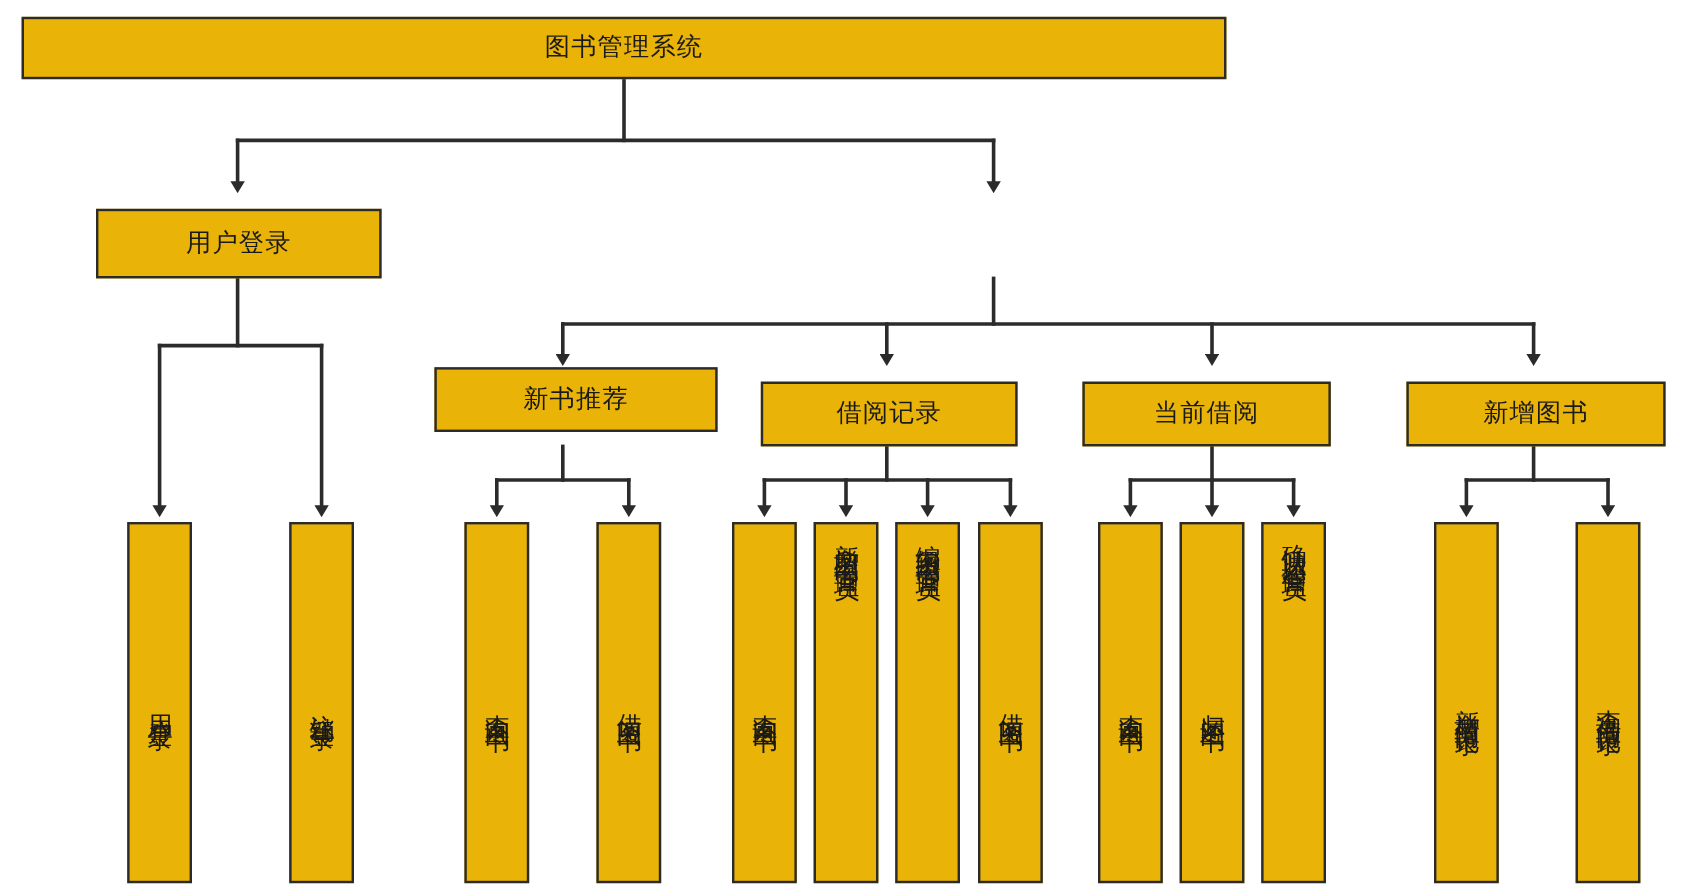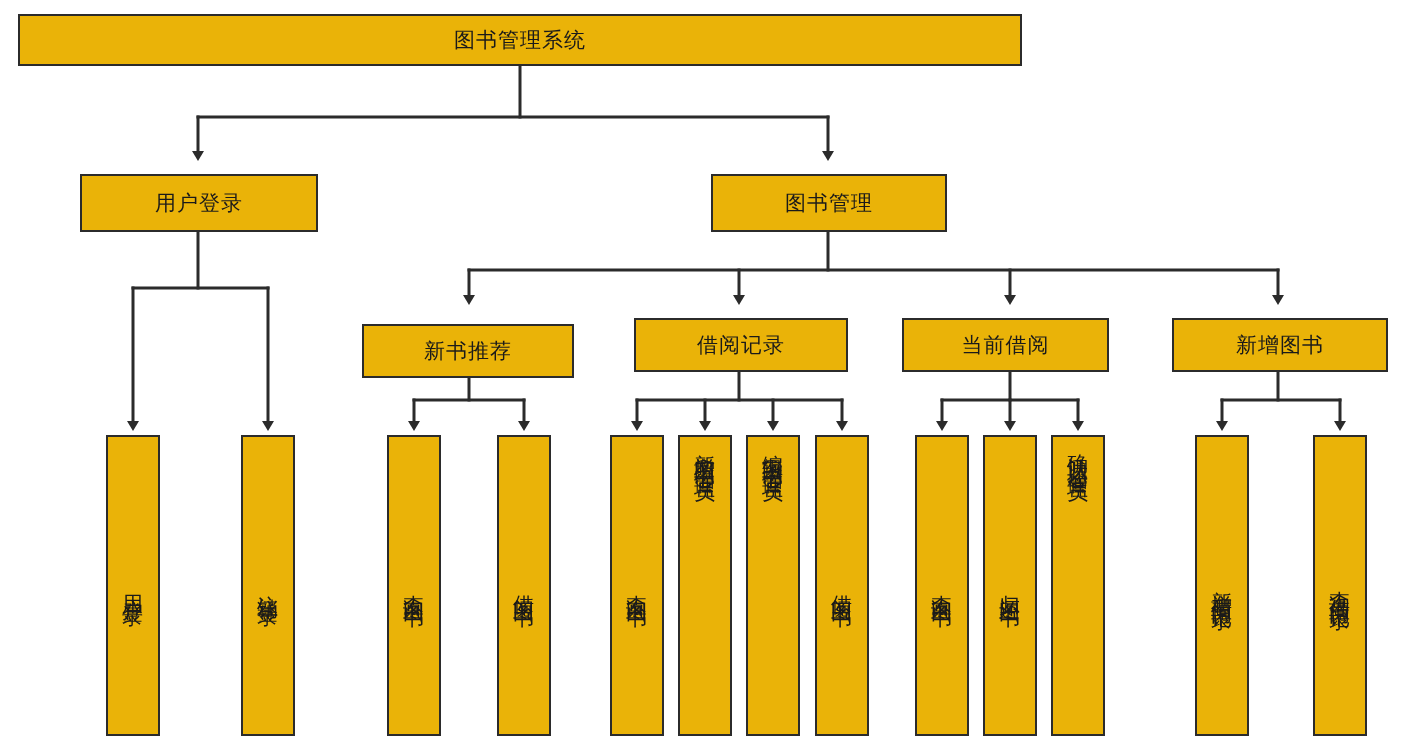--- a/index.html
+++ b/index.html
@@ -124,25 +124,22 @@
   </svg>
 
   <div class="node root" style="left:18px; top:14px; width:1004px; height:52px;">
     <span class="node-label">图书管理系统</span>
   </div>
 
   <div class="node level2" style="left:80px; top:174px; width:238px; height:58px;">
     <span class="node-label">用户登录</span>
   </div>
 
-  <div class="node level2" style="left:711px; top:174px; width:236px; height:58px;">
-    <span class="node-label">图书管理</span>
-  </div>
-
-  <div class="node level2" style="left:362px; top:324px; width:212px; height:54px;">
+
+  <div class="node level2" style="left:362px; top:306px; width:236px; height:54px;">
     <span class="node-label">新书推荐</span>
   </div>
 
   <div class="node level2" style="left:634px; top:318px; width:214px; height:54px;">
     <span class="node-label">借阅记录</span>
   </div>
 
   <div class="node level2" style="left:902px; top:318px; width:207px; height:54px;justify-content:center;">
     <span class="node-label">当前借阅</span>
   </div>

